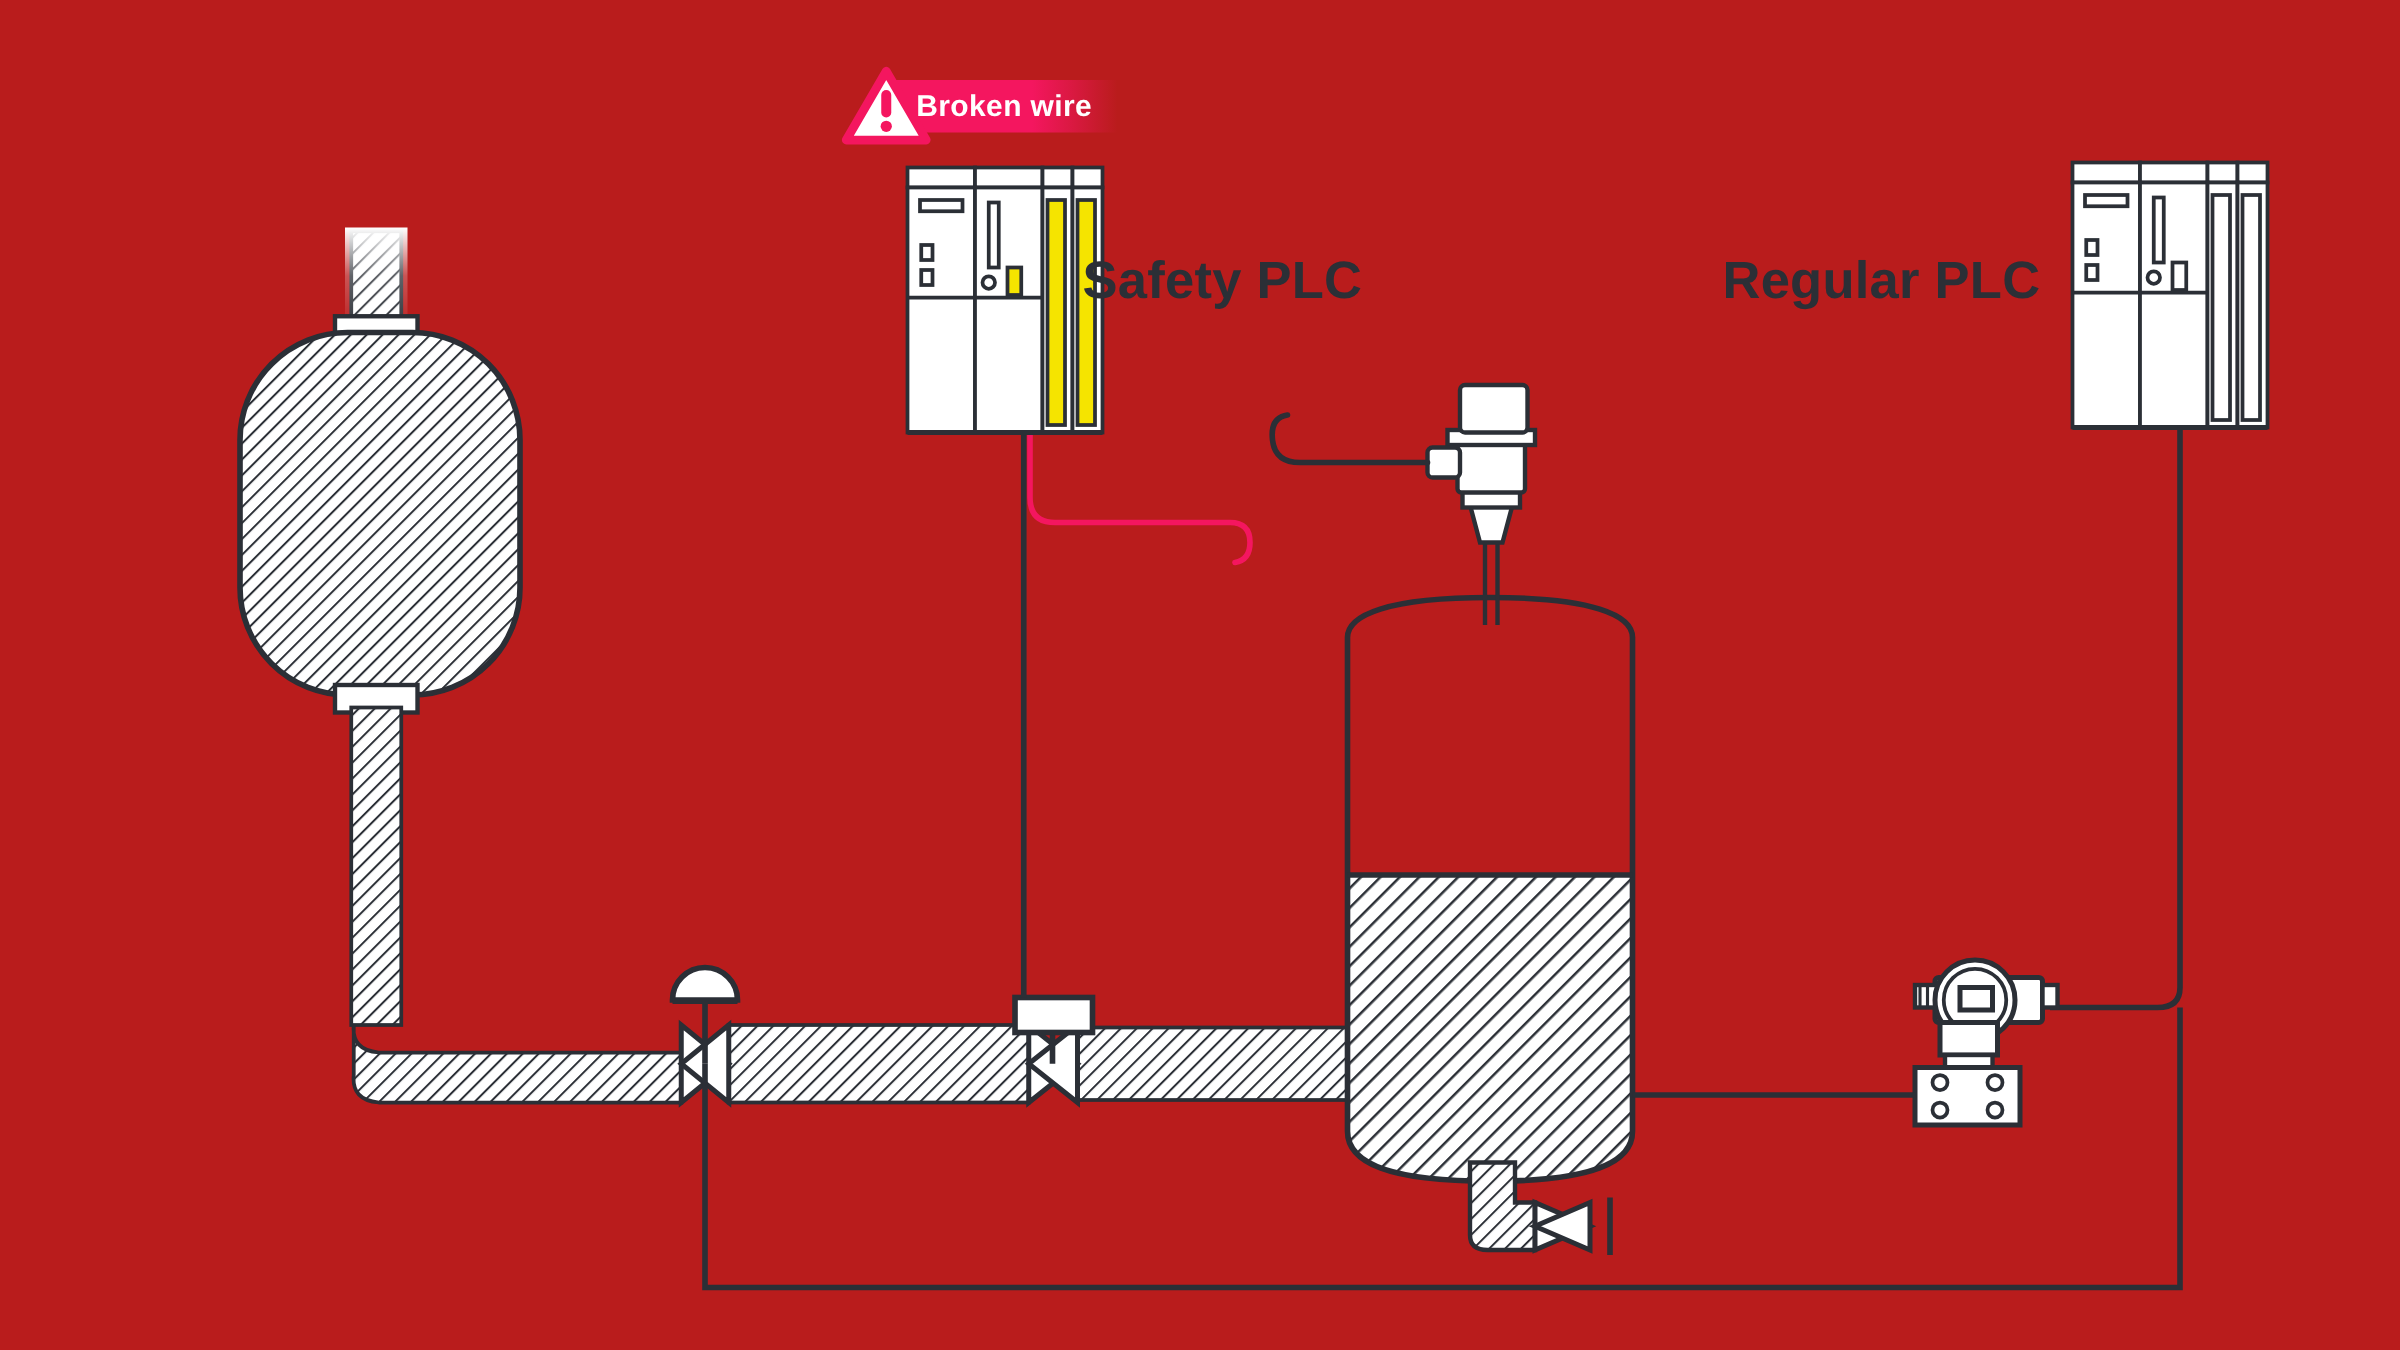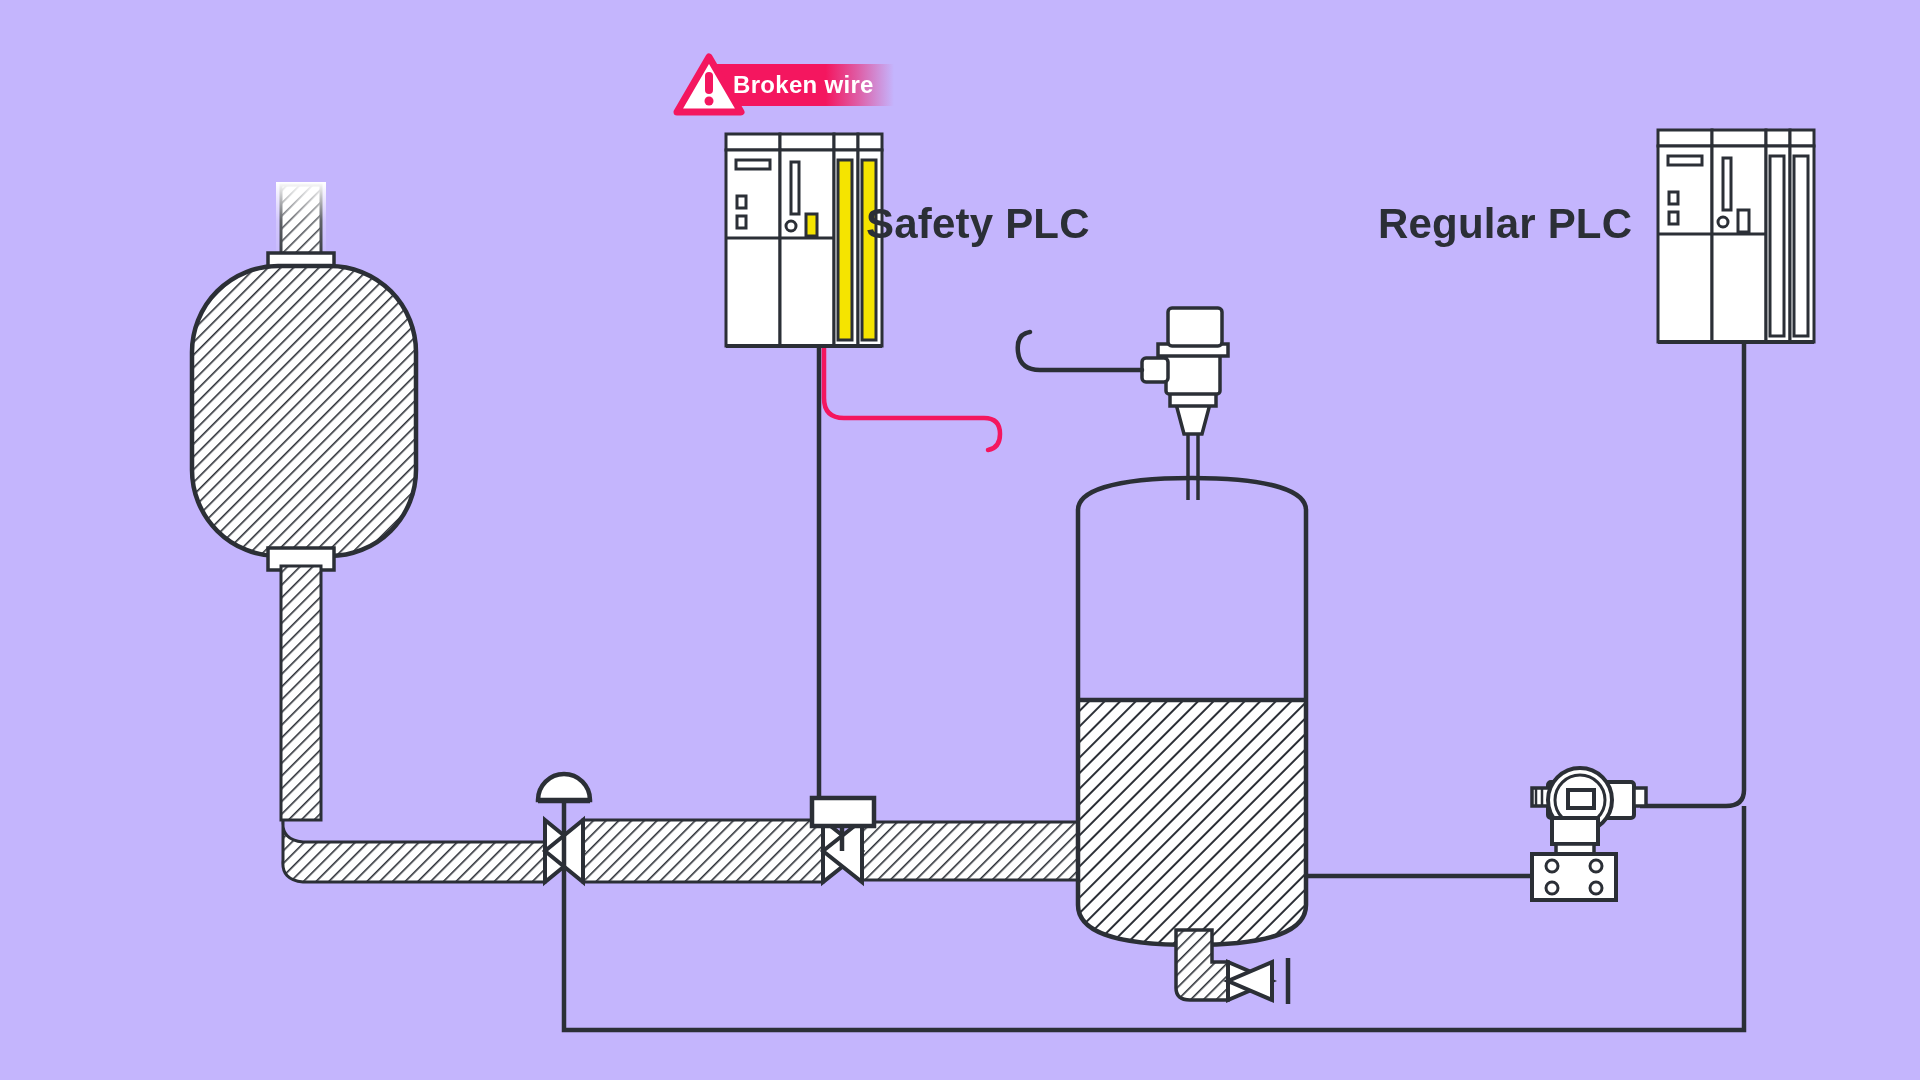--- a/index.html
+++ b/index.html
@@ -1,18 +1,18 @@
 <!DOCTYPE html>
 <html><head>
 <meta charset="utf-8">
 <style>
   html,body{margin:0;padding:0;background:#ffffff;}
   body{width:1920px;height:1080px;overflow:hidden;
        font-family:"Liberation Sans","DejaVu Sans",sans-serif;}
-  #stage{position:relative;width:1920px;height:1080px;background:#c4b5fd;}
+  #stage{position:relative;width:1920px;height:1080px;background:#b91c1c;}
   svg#diagram{position:absolute;left:0;top:0;width:1920px;height:1080px;display:block;}
   .plc-label{font-family:"Liberation Sans","DejaVu Sans",sans-serif;
              font-weight:bold;font-size:42px;fill:#2b2f36;letter-spacing:.2px;}
   .banner-text{font-family:"Liberation Sans","DejaVu Sans",sans-serif;
                font-weight:bold;font-size:24px;fill:#ffffff;letter-spacing:.3px;}
 </style>
 </head>
 <body>
 
 <div id="stage">

